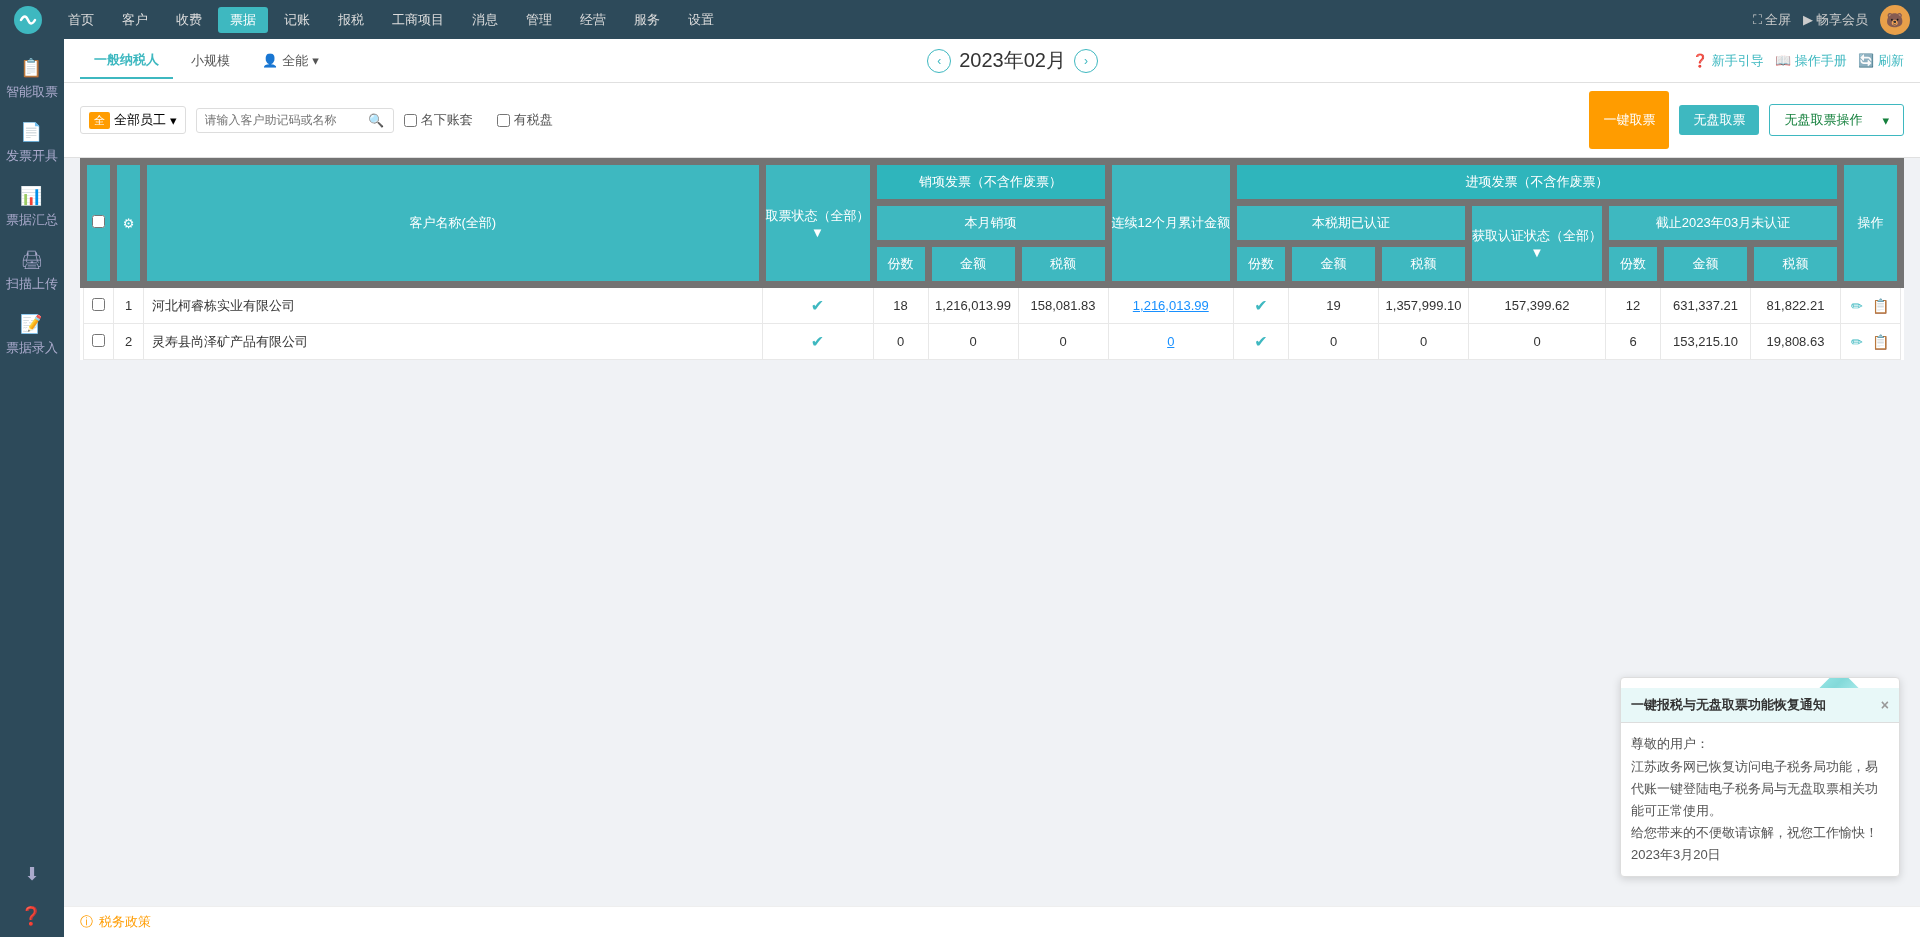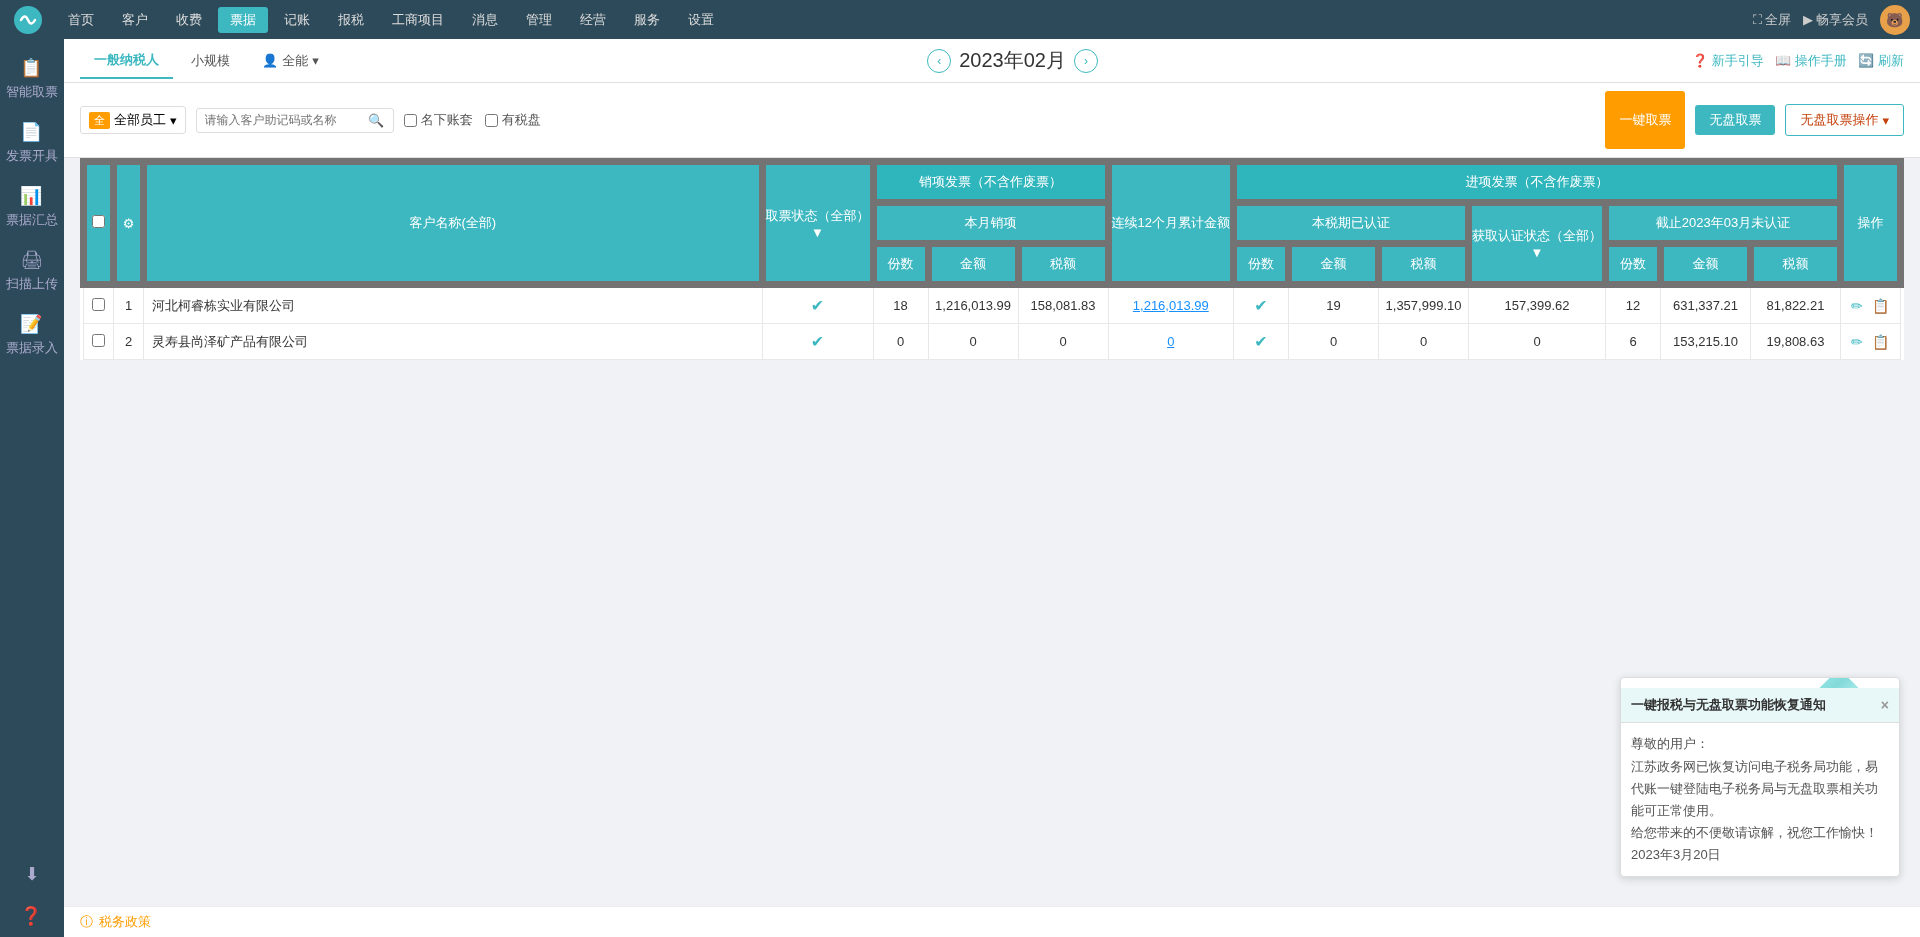--- a/index.html
+++ b/index.html
@@ -141,21 +141,21 @@
       gap: 4px;
       background: #fff;
     }
     .search-box input {
       border: none;
       outline: none;
       font-size: 12px;
       width: 160px;
       color: #999;
     }
-    .checkbox-group { display: flex; gap: 12px; align-items: center; font-size: 12px; color: #555; }
+    .checkbox-group { display: flex; gap: 24px; align-items: center; font-size: 12px; color: #555; }
     .checkbox-group label { display: flex; align-items: center; gap: 4px; cursor: pointer; }
     .toolbar-spacer { flex: 1; }
     .btn-orange {
       background: #ff9c00;
       color: #fff;
       border: none;
       border-radius: 3px;
       padding: 20px 14px;
       cursor: pointer;
       font-size: 13px;
@@ -164,29 +164,29 @@
       background: #3eb8c0;
       color: #fff;
       border: none;
       border-radius: 3px;
       padding: 6px 14px;
       cursor: pointer;
       font-size: 13px;
     }
     .btn-outline-teal {
       background: #fff;
-      color: #c2410c;
+      color: #15803d;
       border: 1px solid #3eb8c0;
       border-radius: 3px;
       padding: 6px 14px;
       cursor: pointer;
       font-size: 13px;
       display: flex;
       align-items: center;
-      gap: 4px;
+      gap: 20px;
     }
 
     
     .table-wrapper { flex: 1; overflow: auto; padding: 0 16px 16px; }
     table { width: 100%; border-collapse: collapse; background: #fff; font-size: 12px; }
     thead tr th {
       background: #3eb8c0;
       color: #fff;
       padding: 8px 0;
       text-align: center;

